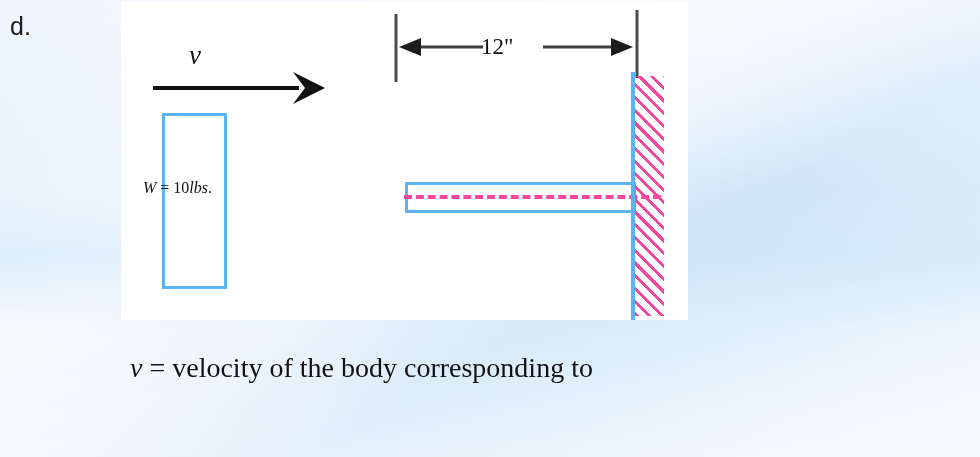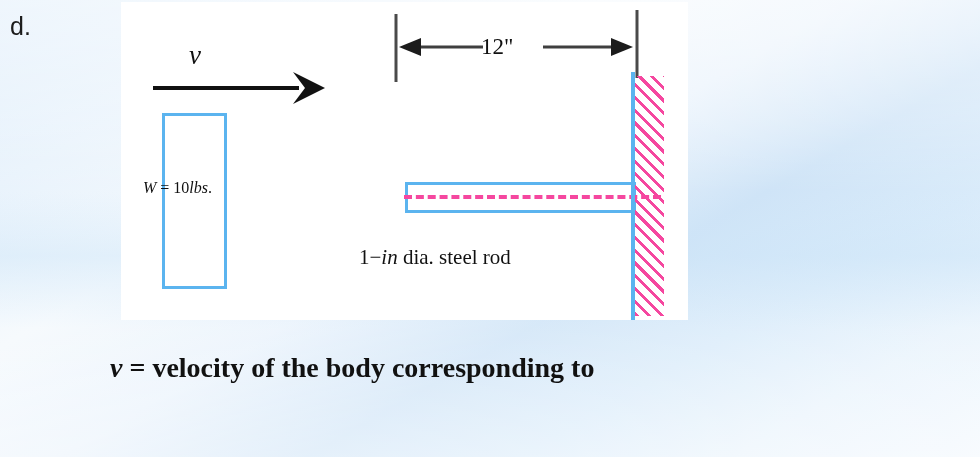--- a/index.html
+++ b/index.html
@@ -179,24 +179,23 @@
       45deg,
       #f5479f 0px,
       #f5479f 3px,
       rgba(255,255,255,0) 3px,
       rgba(255,255,255,0) 9px);
   }
 
   
   #caption {
     position: absolute;
-    left: 110px;
+    left: 130px;
     top: 348px;
     width: 840px;
-    font-weight: bold;
   }
   .caption-line {
     font-family: "Liberation Serif", serif;
     font-size: 28px;
     color: #111;
     line-height: 1.42;
     white-space: nowrap;
   }
   .caption-line .it { font-style: italic; }
   .sp { display: inline-block; width: 7px; }
@@ -232,23 +231,20 @@
 
       <line x1="14" y1="41" x2="92" y2="41" stroke="#3f3f3f" stroke-width="3"></line>
       <path d="M 8 41 L 30 32 L 30 50 Z" fill="#1c1c1c"></path>
 
       <line x1="152" y1="41" x2="236" y2="41" stroke="#3f3f3f" stroke-width="3"></line>
       <path d="M 242 41 L 220 32 L 220 50 Z" fill="#1c1c1c"></path>
     </svg>
 
     <div id="rod-body"></div>
     <div id="rod-centerline"></div>
-    <div id="rod-caption">
-      <span>1</span><span>−</span><span class="it">in</span><span> dia. steel rod</span>
-    </div>
 
     <div id="wall">
       <div id="wall-face"></div>
       <div id="wall-hatch"></div>
     </div>
 
   </div>
 
   <div id="caption">
     <div class="caption-line">

